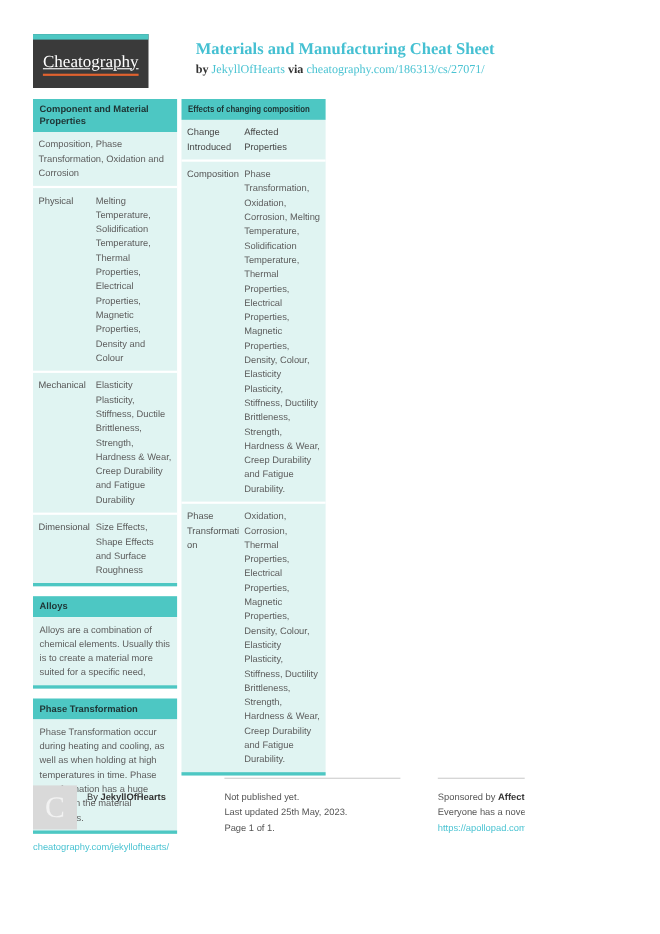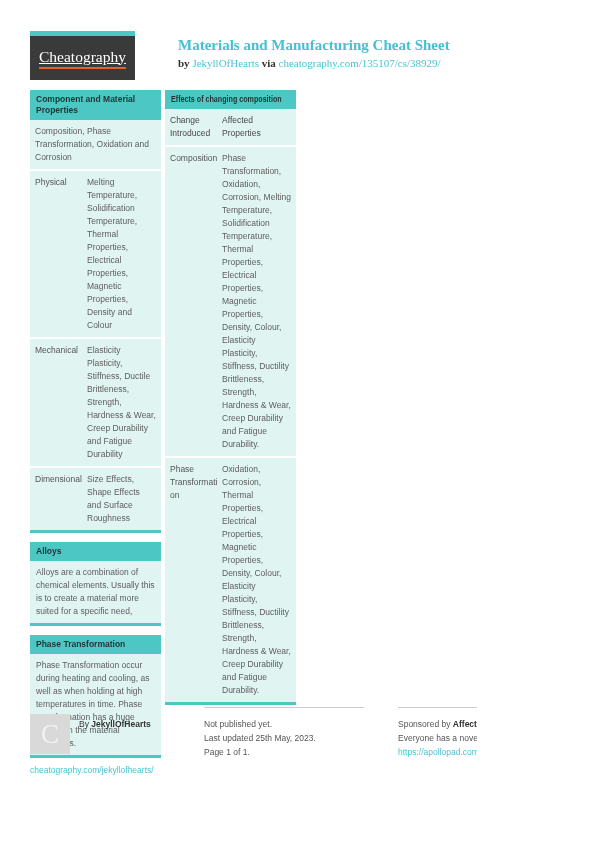--- a/index.html
+++ b/index.html
@@ -60,21 +60,21 @@
 
   <div class="logo">
     <span class="logo-text">Cheatography</span>
   </div>
   <div class="title-block">
     <div class="page-title">Materials and Manufacturing Cheat Sheet</div>
     <div class="byline">
       <b>by</b>
       <a>JekyllOfHearts</a>
       <b>via</b>
-      <a>cheatography.com/135107/cs/38929/</a>
+      <a>cheatography.com/186313/cs/27071/</a>
     </div>
   </div>
 
   <div class="col col1">
 
     <section class="card">
       <div class="card-header">Component and Material Properties</div>
       <div class="card-body">
         <div class="trow">
           <div class="val">Composition, Phase Transformation, Oxidation and Corrosion</div>

